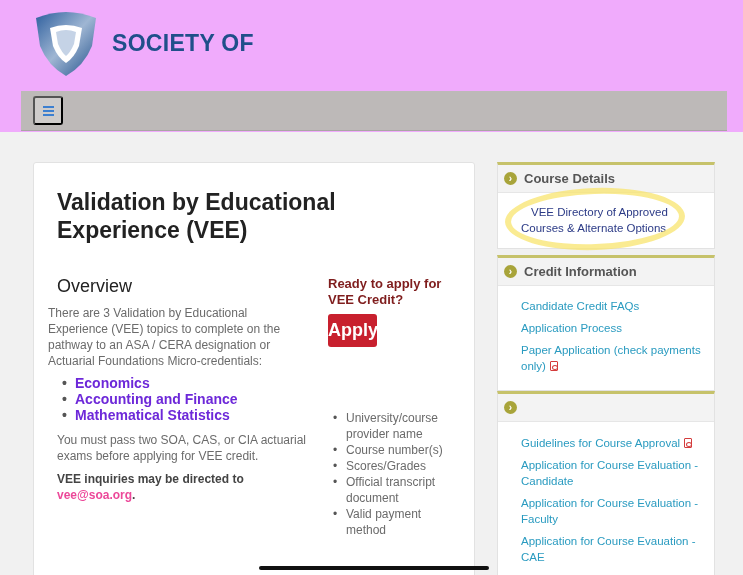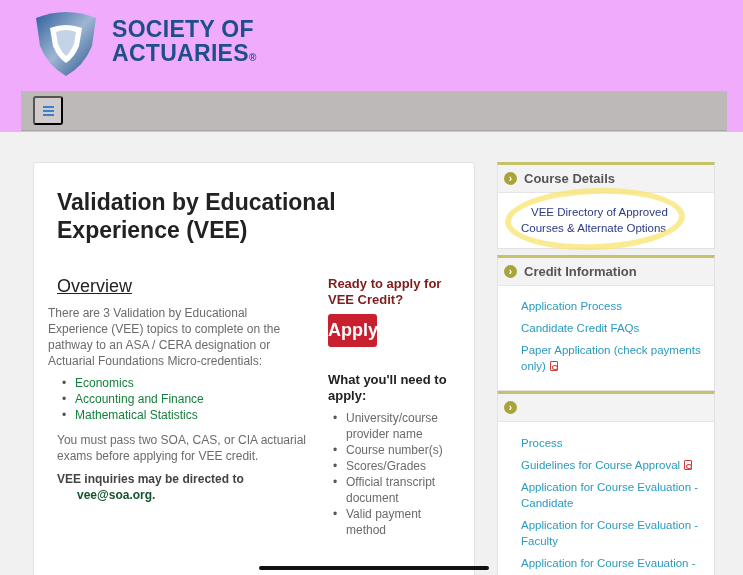--- a/index.html
+++ b/index.html
@@ -35,42 +35,42 @@
 
   .main-card {
     position: absolute; left: 33px; top: 162px; width: 442px; height: 420px;
     background: #ffffff; border: 1px solid #e2e2e2; border-radius: 3px;
   }
   .page-title {
     position: absolute; left: 23px; top: 25px; width: 380px;
     font-size: 23px; font-weight: bold; color: #222; line-height: 28px;
   }
   .overview-title {
-    position: absolute; left: 23px; top: 113px; font-size: 18px; color: #222; font-weight: normal; text-decoration: underline;
+    position: absolute; left: 23px; top: 113px; font-size: 18px; color: #222; font-weight: normal;
   }
   .overview-text {
     position: absolute; left: 14px; top: 142px; width: 240px;
     font-size: 12px; line-height: 16px; color: #6b6b6b;
   }
   .topics {
     position: absolute; left: 23px; top: 212px; width: 240px; list-style: none;
   }
   .topics li {
-    font-size: 12px; font-weight: normal; color: #15803d; line-height: 16px; padding-left: 18px; position: relative;
+    font-size: 14px; font-weight: bold; color: #6d28d9; line-height: 16px; padding-left: 18px; position: relative;
   }
   .topics li::before { content: "•"; position: absolute; left: 5px; color: #555; }
   .pass-text {
     position: absolute; left: 23px; top: 269px; width: 250px;
     font-size: 12px; line-height: 16px; color: #6b6b6b;
   }
   .inquiry-text {
     position: absolute; left: 23px; top: 308px; width: 250px;
     font-size: 12px; line-height: 16px; color: #444; font-weight: bold;
   }
-  .inquiry-text a { color: #14532d; text-decoration: none; margin-left: 20px; }
+  .inquiry-text a { color: #ec4899; text-decoration: none; }
 
   .ready-title {
     position: absolute; left: 294px; top: 113px; width: 130px;
     font-size: 13px; font-weight: bold; color: #7f1d1d; line-height: 16px;
   }
   .apply-btn {
     position: absolute; left: 294px; top: 151px; width: 49px; height: 33px;
     background: #c8202e; color: #fff; border: none; border-radius: 3px;
     font-family: "Liberation Sans", sans-serif; font-size: 18px; font-weight: bold;
   }
@@ -131,21 +131,20 @@
           <stop offset="0.5" stop-color="#9fb6d3"></stop>
           <stop offset="1" stop-color="#1f4f8a"></stop>
         </linearGradient>
       </defs>
       <path d="M6 10 Q36 -2 66 10 L62 38 Q54 58 36 68 Q18 58 10 38 Z" fill="url(#g1)"></path>
       <path d="M20 20 Q36 14 52 20 L49 38 Q44 50 36 55 Q28 50 23 38 Z" fill="#ffffff"></path>
       <path d="M26 24 Q36 20 46 24 L44 36 Q40 45 36 48 Q32 45 28 36 Z" fill="#c5d3e6"></path>
     </svg>
     <div class="logo-text">
       <div>SOCIETY OF</div>
-      <div><span>ACTUARIES</span><span class="reg">®</span></div>
     </div>
   </div>
   <div class="navbar">
     <button class="menu-btn">
       <span class="bars">
           <span></span>
           <span></span>
           <span></span>
         </span>
     </button>
@@ -161,21 +160,20 @@
     <li>Accounting and Finance</li>
     <li>Mathematical Statistics</li>
   </ul>
   <p class="pass-text">You must pass two SOA, CAS, or CIA actuarial exams before applying for VEE credit.</p>
   <p class="inquiry-text">
     <span>VEE inquiries may be directed to </span><a href="#">vee@soa.org</a><span>.</span>
   </p>
 
   <div class="ready-title">Ready to apply for VEE Credit?</div>
   <button class="apply-btn">Apply</button>
-  <div class="need-title">What you'll need to apply:</div>
   <ul class="need-list">
     <li>University/course provider name</li>
     <li>Course number(s)</li>
     <li>Scores/Grades</li>
     <li>Official transcript document</li>
     <li>Valid payment method</li>
   </ul>
 </div>
 
 <div class="side" style="top:162px;">
@@ -187,32 +185,31 @@
     <li><a href="#">VEE Directory of Approved Courses &amp; Alternate Options</a></li>
   </ul>
 </div>
 
 <div class="side" style="top:255px;">
   <div class="side-head">
     <span class="chev">›</span>
     <span class="side-title">Credit Information</span>
   </div>
   <ul class="side-links" style="padding-top:9px; padding-bottom:10px;">
+    <li><a href="#">Candidate Credit FAQs</a></li>
     <li><a href="#">Application Process</a></li>
-    <li><a href="#">Candidate Credit FAQs</a></li>
     <li><a href="#">Paper Application (check payments only)</a><span class="pdf-icon"></span></li>
   </ul>
 </div>
 
 <div class="side" style="top:391px; height:200px;">
   <div class="side-head">
     <span class="chev">›</span>
   </div>
   <ul class="side-links" style="padding-top:10px;">
-    <li><a href="#">Process</a></li>
     <li><a href="#">Guidelines for Course Approval</a><span class="pdf-icon"></span></li>
     <li><a href="#">Application for Course Evaluation - Candidate</a></li>
     <li><a href="#">Application for Course Evaluation - Faculty</a></li>
     <li><a href="#">Application for Course Evauation - CAE</a></li>
   </ul>
 </div>
 
 <div class="highlight"></div>
 <div class="home-indicator"></div>
 

